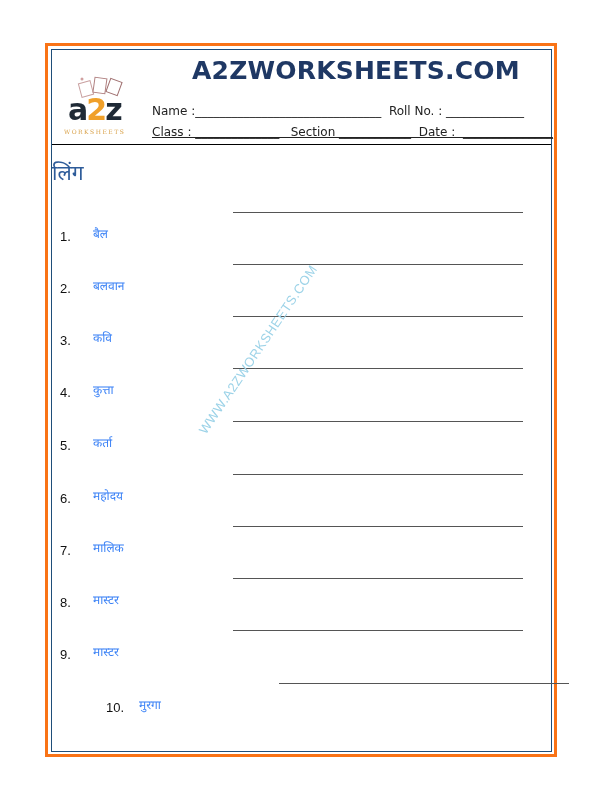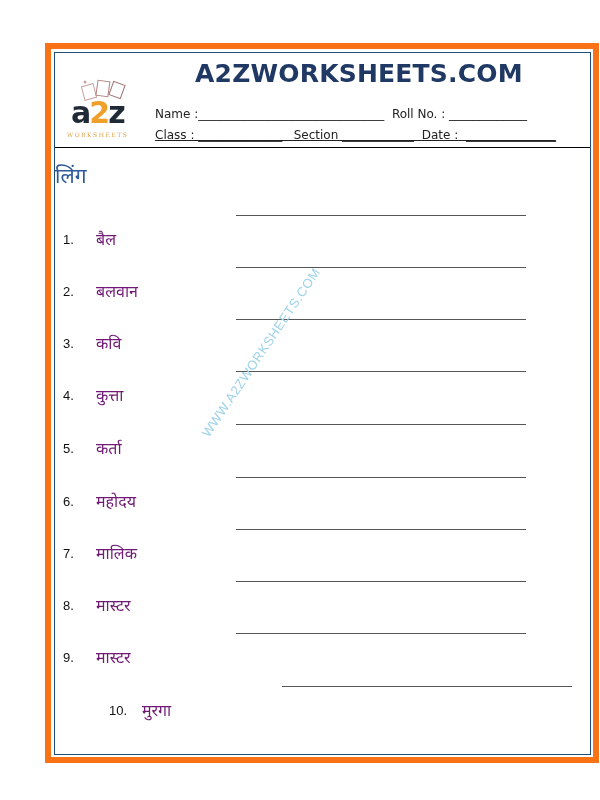--- a/index.html
+++ b/index.html
@@ -1,32 +1,32 @@
 <!DOCTYPE html>
 <html><head>
 <meta charset="utf-8">
 <style>
   html, body { margin:0; padding:0; background:#ffffff; }
   body { width:600px; height:800px; position:relative; overflow:hidden; font-family:"DejaVu Sans", sans-serif; }
-  .outer { position:absolute; left:45px; top:43px; width:506px; height:708px; border:6px solid #f97316;padding-left:36px; }
+  .outer { position:absolute; left:45px; top:43px; width:506px; height:708px; border:3px solid #f97316; }
   .inner { position:absolute; left:3px; top:3px; right:2px; bottom:2px; border:1px solid #1f4e79; }
   .header-sep { position:absolute; left:0; right:0; top:94px; border-top:1.5px solid #000; }
   .site-title { position:absolute; left:140px; top:6px; font-family:"DejaVu Sans", sans-serif; font-weight:bold; font-size:25px; color:#1f3864; letter-spacing:0.2px; }
   .logo { position:absolute; left:10px; top:22px; width:80px; height:62px; }
   .logo .papers { position:absolute; left:14px; top:4px; width:54px; height:22px; }
   .logo .mark { position:absolute; left:6px; top:20px; font-family:"DejaVu Sans", sans-serif; font-weight:bold; font-size:30px; color:#1f2a36; letter-spacing:-2px; }
   .logo .mark .two { color:#f0a02a; }
   .logo .sub { position:absolute; left:2px; top:56px; font-family:"DejaVu Serif", serif; font-size:6px; color:#d9a24a; letter-spacing:1.5px; }
   .fields { position:absolute; left:100px; font-family:"DejaVu Sans", sans-serif; font-size:12px; color:#222; white-space:pre; }
   .f1 { top:54px; }
   .f2 { top:75px;text-decoration:underline; }
   .ws-title { position:absolute; left:0; right:0; top:108px; text-align:left; font-family:"DejaVu Sans", sans-serif; font-size:21px; color:#2e5c9a; }
   .row { position:absolute; left:8px; right:0; height:30px; }
   .num { position:absolute; left:0; top:4px; font-family:"Liberation Sans", sans-serif; font-size:13px; color:#111; }
-  .word { position:absolute; left:33px; top:0; font-family:"DejaVu Sans", sans-serif; font-size:16px; color:#701a75; }
+  .word { position:absolute; left:33px; top:0; font-family:"DejaVu Sans", sans-serif; font-size:12px; color:#3b82f6; }
   .ans-line { position:absolute; left:173px; width:290px; top:-13px; border-top:1px solid #555; }
   .watermark { position:absolute; left:150px; top:375px; transform:rotate(-56deg); transform-origin:left center; font-family:"Liberation Sans", sans-serif; font-size:13px; color:#9dd3e8; letter-spacing:0.5px; white-space:nowrap; }
 </style>
 </head>
 <body>
 
 <div class="outer">
   <div class="inner">
 
     <div class="site-title">A2ZWORKSHEETS.COM</div>

